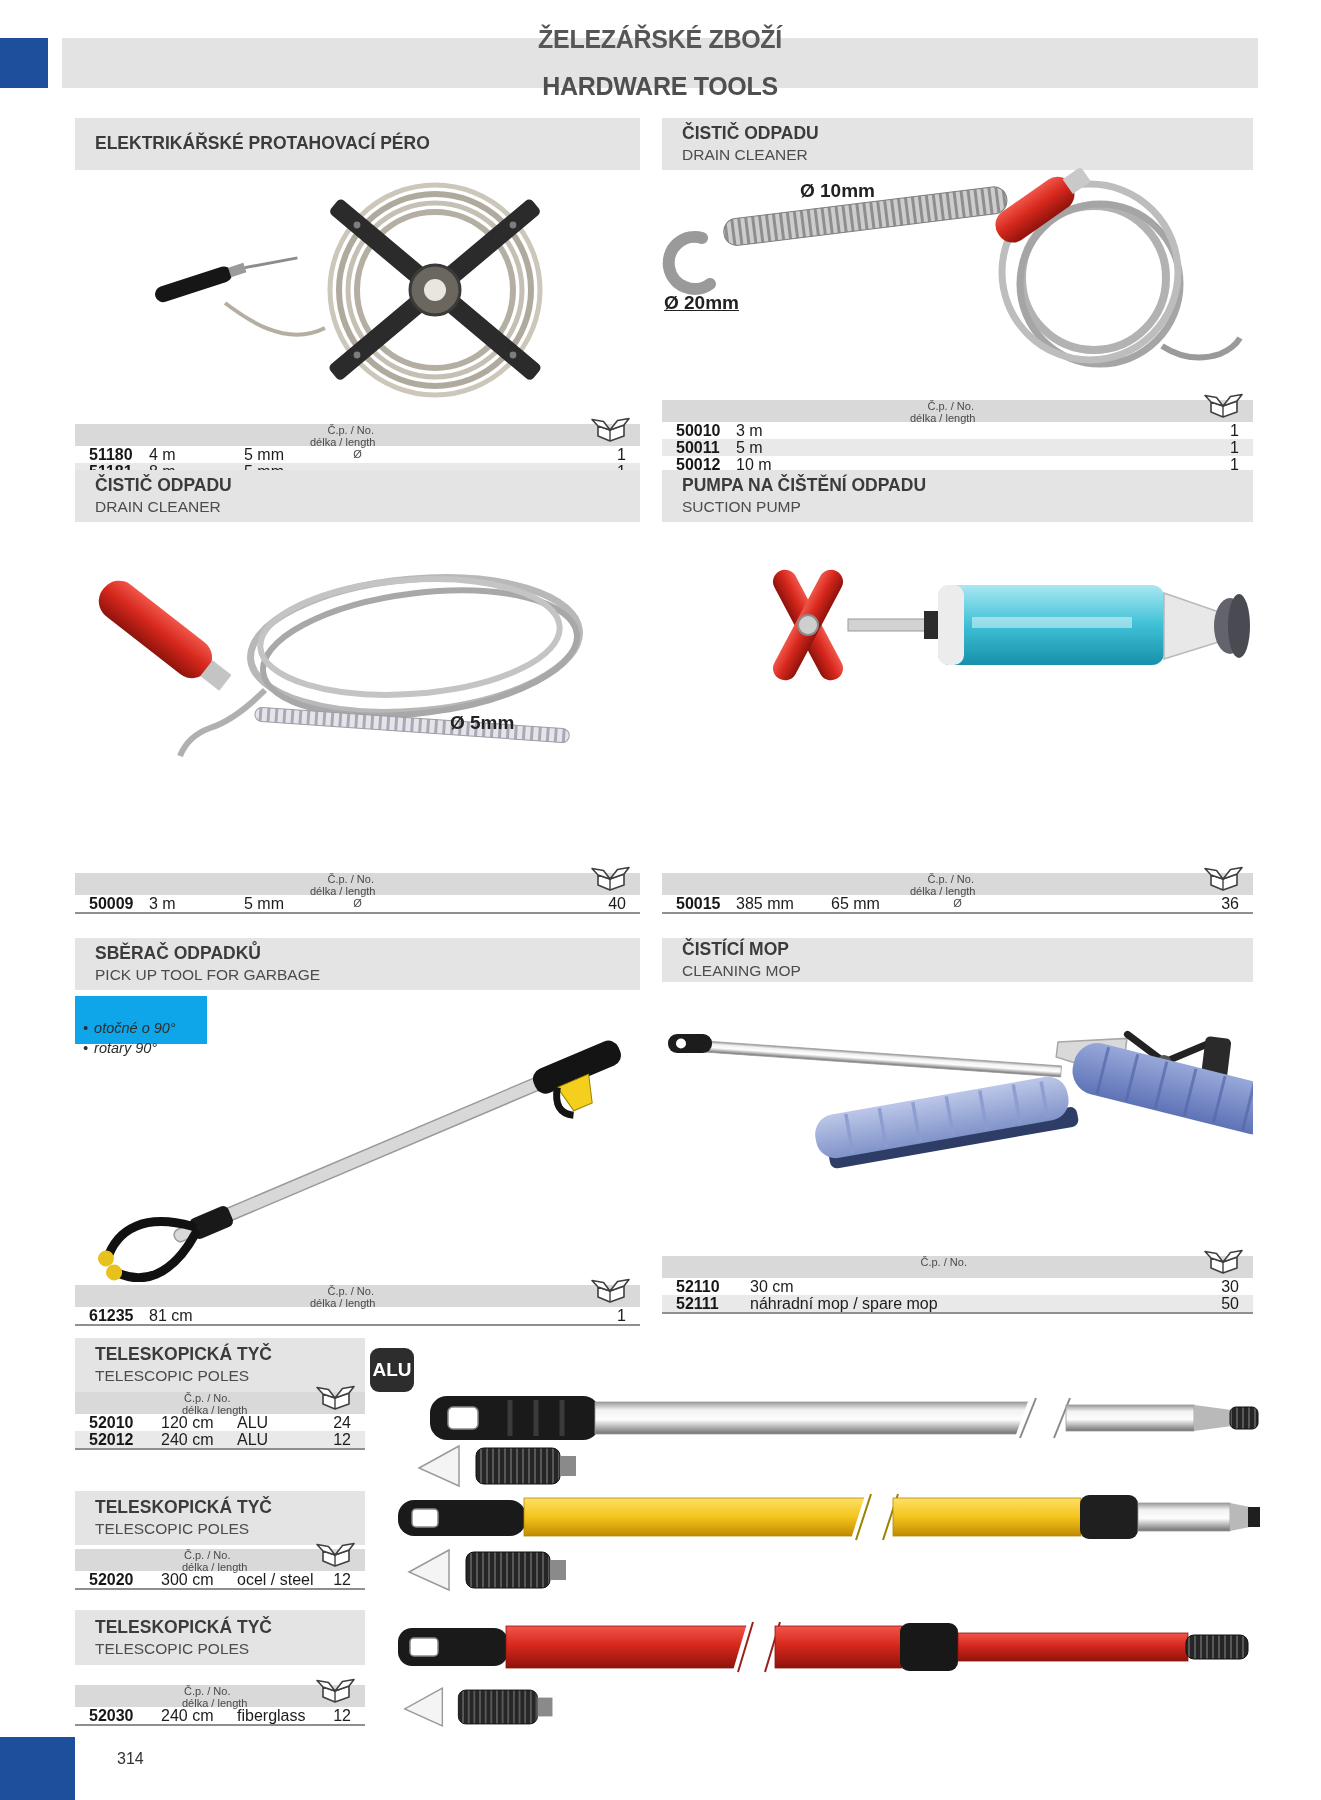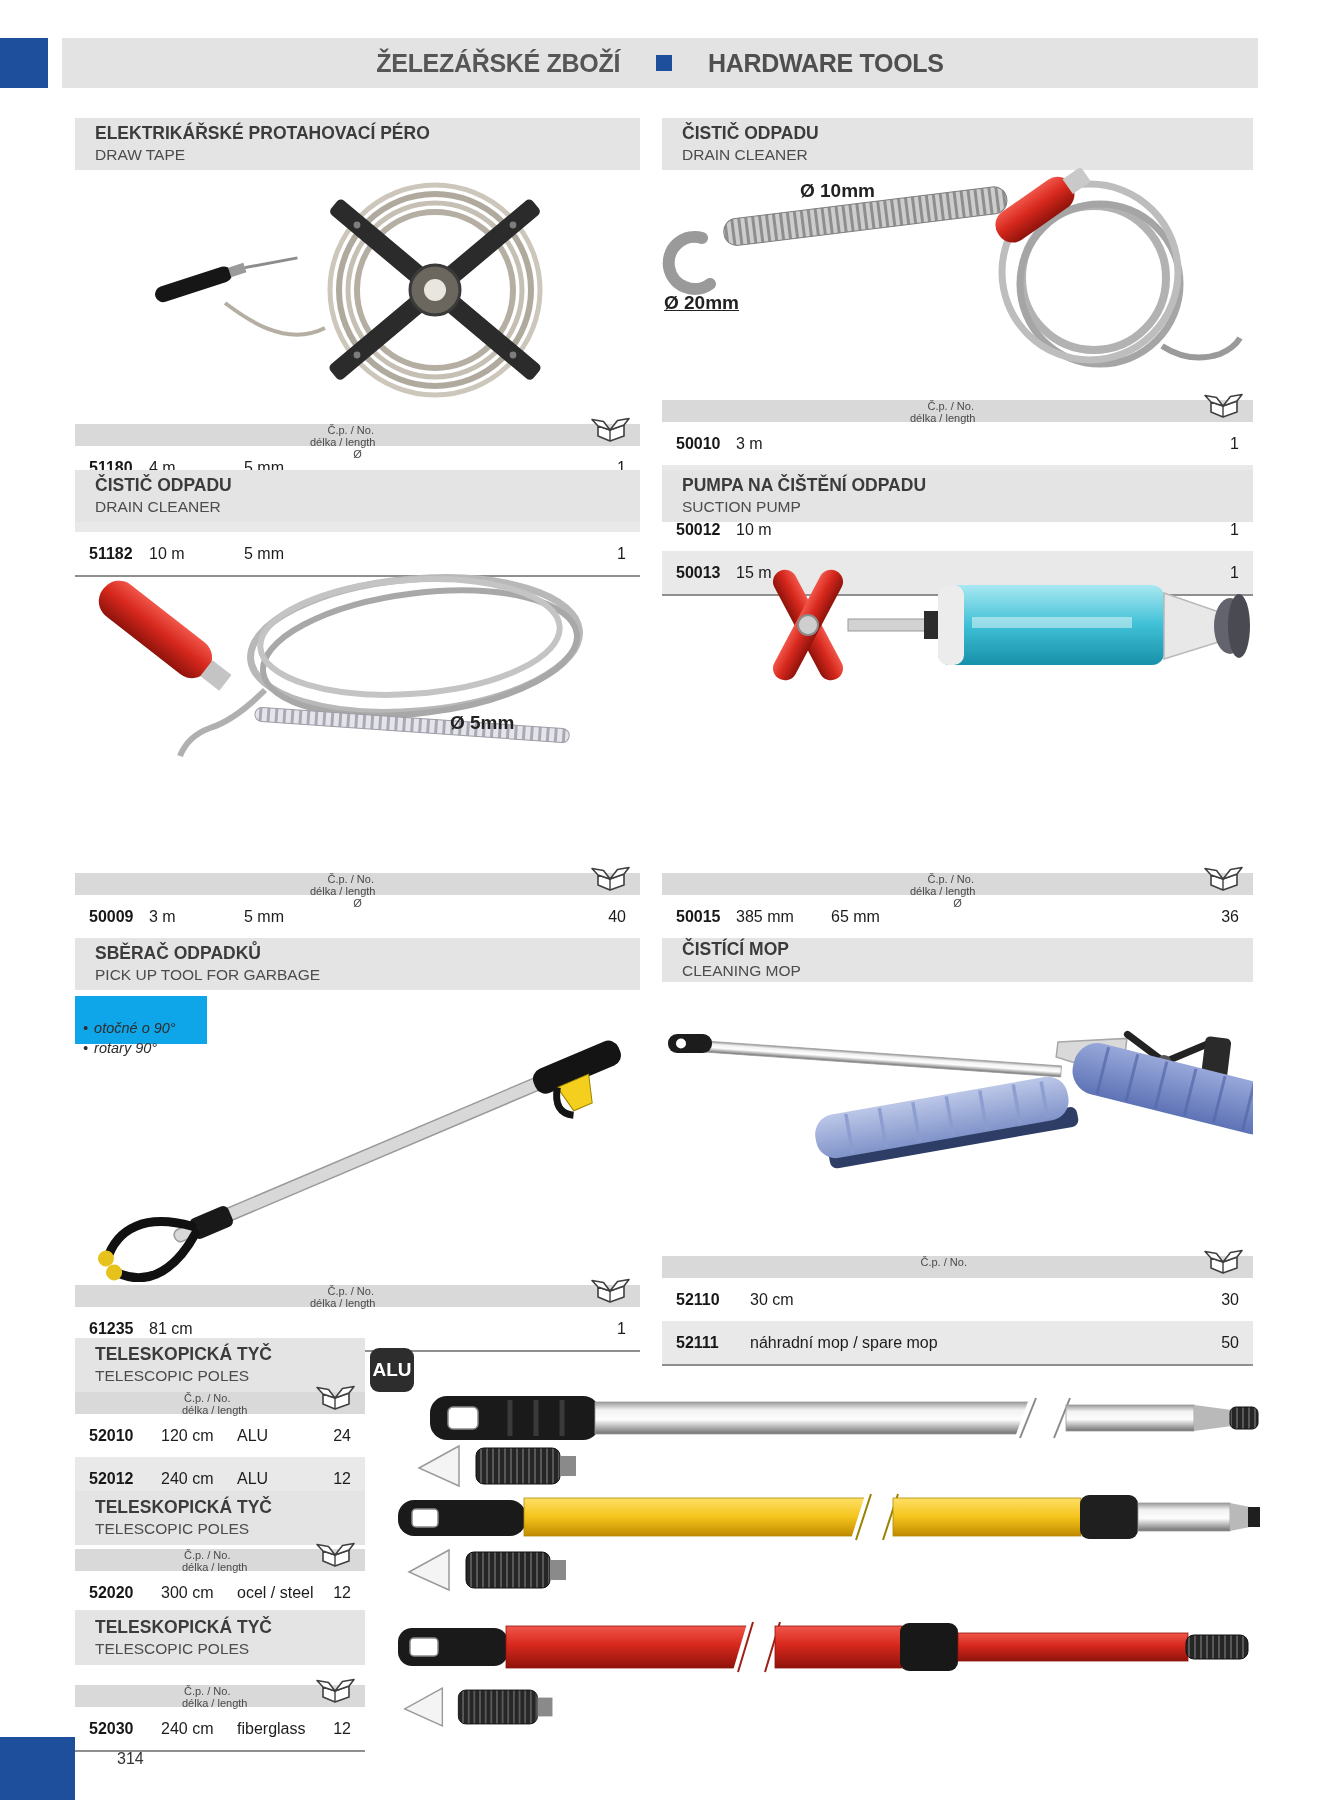--- a/index.html
+++ b/index.html
@@ -1,33 +1,33 @@
 <!DOCTYPE html>
 <html><head>
 <meta charset="utf-8">
 <style>
   html,body{margin:0;padding:0;background:#ffffff;}
   body{width:1321px;height:1800px;position:relative;font-family:"Liberation Sans",sans-serif;overflow:hidden;}
   .abs{position:absolute;}
   
   .topbar{position:absolute;left:62px;top:38px;width:1196px;height:50px;background:#e3e3e3;
-          display:flex;align-items:center;justify-content:center;gap:36px;}
+          display:flex;align-items:center;justify-content:center;gap:9px;flex-direction:column;}
   .topbar .t{font-size:25px;font-weight:700;color:#565656;letter-spacing:-0.3px;}
   .topbar .t.en{color:#4f4f4f;}
   .bluesq{position:absolute;background:#1d4f9c;}
   .sep-sq{width:16px;height:16px;background:#1d4f9c;}
   
   .sec-head{position:absolute;background:#e4e4e4;display:flex;flex-direction:column;justify-content:center;padding-left:20px;box-sizing:border-box;}
   .sec-head .cs{font-size:17.5px;font-weight:700;color:#3b3b3b;line-height:1.25;}
   .sec-head .en{font-size:15.5px;font-weight:400;color:#4c4c4c;line-height:1.25;}
   
   .tbl{position:absolute;border-bottom:2px solid #8f8f8f;font-size:16px;color:#1c1c1c;}
   .tbl .hd{display:flex;align-items:center;background:#d9d9d9;height:22px;padding:0 14px;
            font-size:11px;color:#4a4a4a;position:relative;flex-direction:column;}
-  .tbl .row{display:flex;align-items:center;height:43px;padding:0 14px;background:#fff;}
+  .tbl .row{display:flex;align-items:center;height:17px;padding:0 14px;background:#fff;}
   .tbl .row.alt{background:#e9e9e9;}
   .w-no{width:60px;} .w-len{width:95px;} .w-dia{flex:0 0 auto;}
   .w-noM{width:74px;}
   .w-noS{width:72px;} .w-lenS{width:76px;} .w-matS{width:90px;}
   .num{font-weight:700;color:#171717;}
   .qty{margin-left:auto;text-align:right;}
   .box-icon{position:absolute;right:10px;bottom:0;width:40px;height:34px;}
   
   .dia-label{position:absolute;font-size:19px;font-weight:700;color:#222;}
   .feat{position:absolute;background:#0ea5e9;padding:22px 10px 5px 8px;box-sizing:border-box;}
@@ -100,21 +100,20 @@
 
 <div class="bluesq" style="left:0;top:38px;width:48px;height:50px;"></div>
 <div class="topbar">
   <span class="t">ŽELEZÁŘSKÉ ZBOŽÍ</span>
   <span class="sep-sq"></span>
   <span class="t en">HARDWARE TOOLS</span>
 </div>
 
 <div class="sec-head" style="left:75px;top:118px;width:565px;height:52px;">
   <div class="cs">ELEKTRIKÁŘSKÉ PROTAHOVACÍ PÉRO</div>
-  <div class="en">DRAW TAPE</div>
 </div>
 <svg class="abs" style="left:75px;top:168px;" width="565" height="252" viewBox="0 0 565 252">
   <g>
     <circle cx="360" cy="122" r="78" fill="none" stroke="#b5afa3" stroke-width="6"></circle>
     <circle cx="360" cy="122" r="87" fill="none" stroke="#c6c0b4" stroke-width="5"></circle>
     <circle cx="360" cy="122" r="96" fill="none" stroke="#b0aa9e" stroke-width="6"></circle>
     <circle cx="360" cy="122" r="105" fill="none" stroke="#cdc7bb" stroke-width="5"></circle>
     <path d="M250 160 C210 180 170 150 150 135" fill="none" stroke="#b5afa3" stroke-width="4"></path>
   </g>
   <g>

